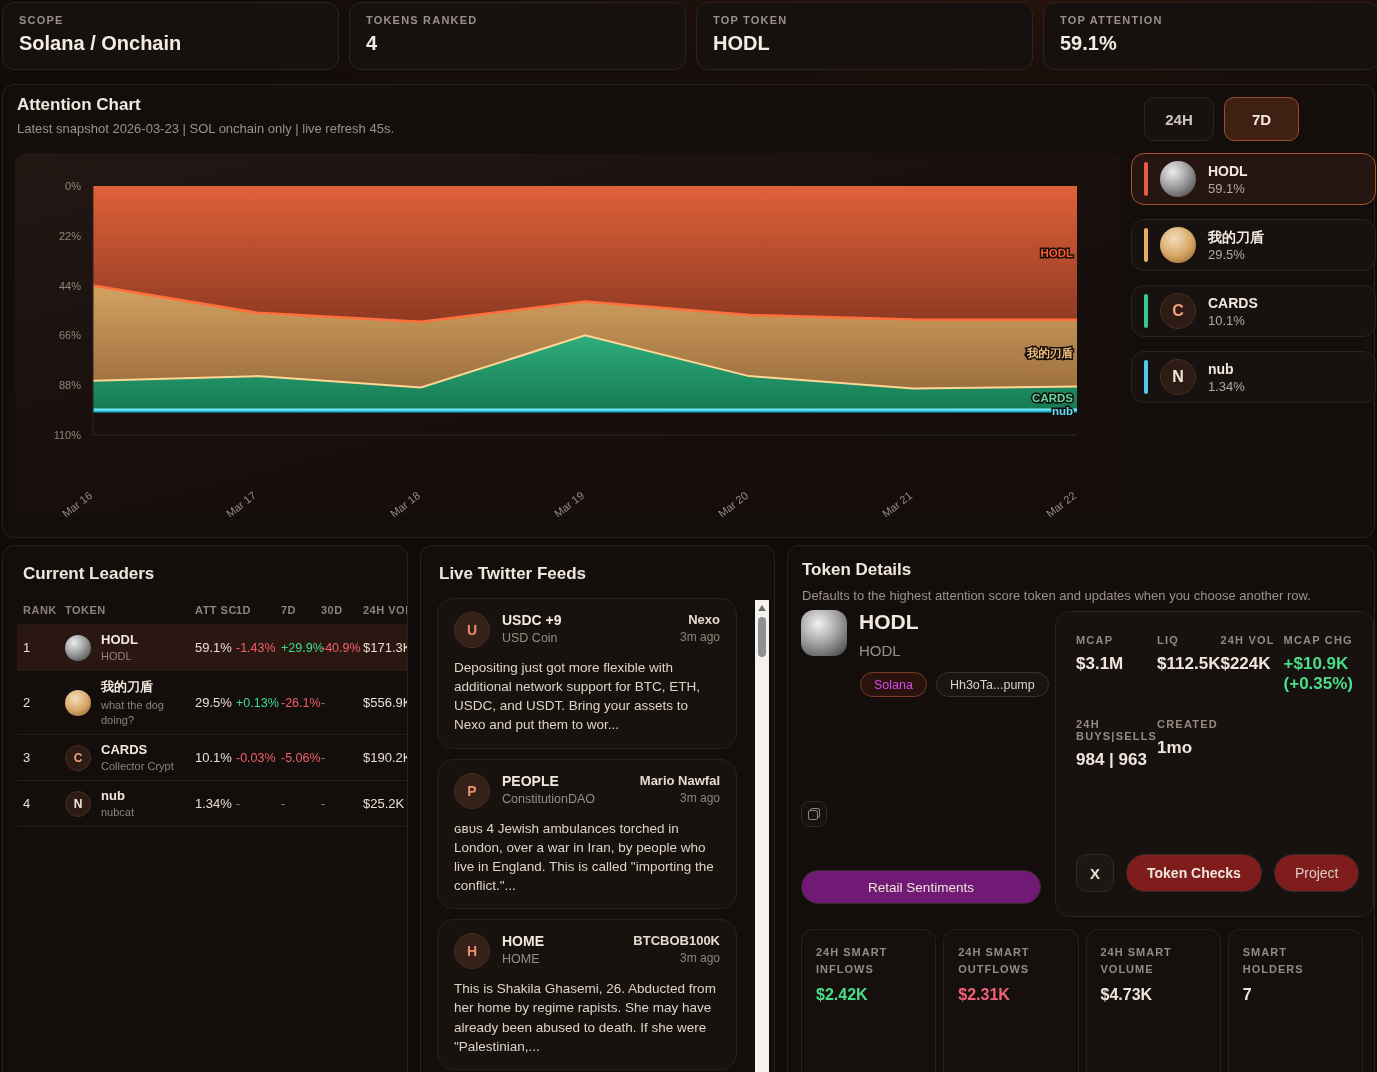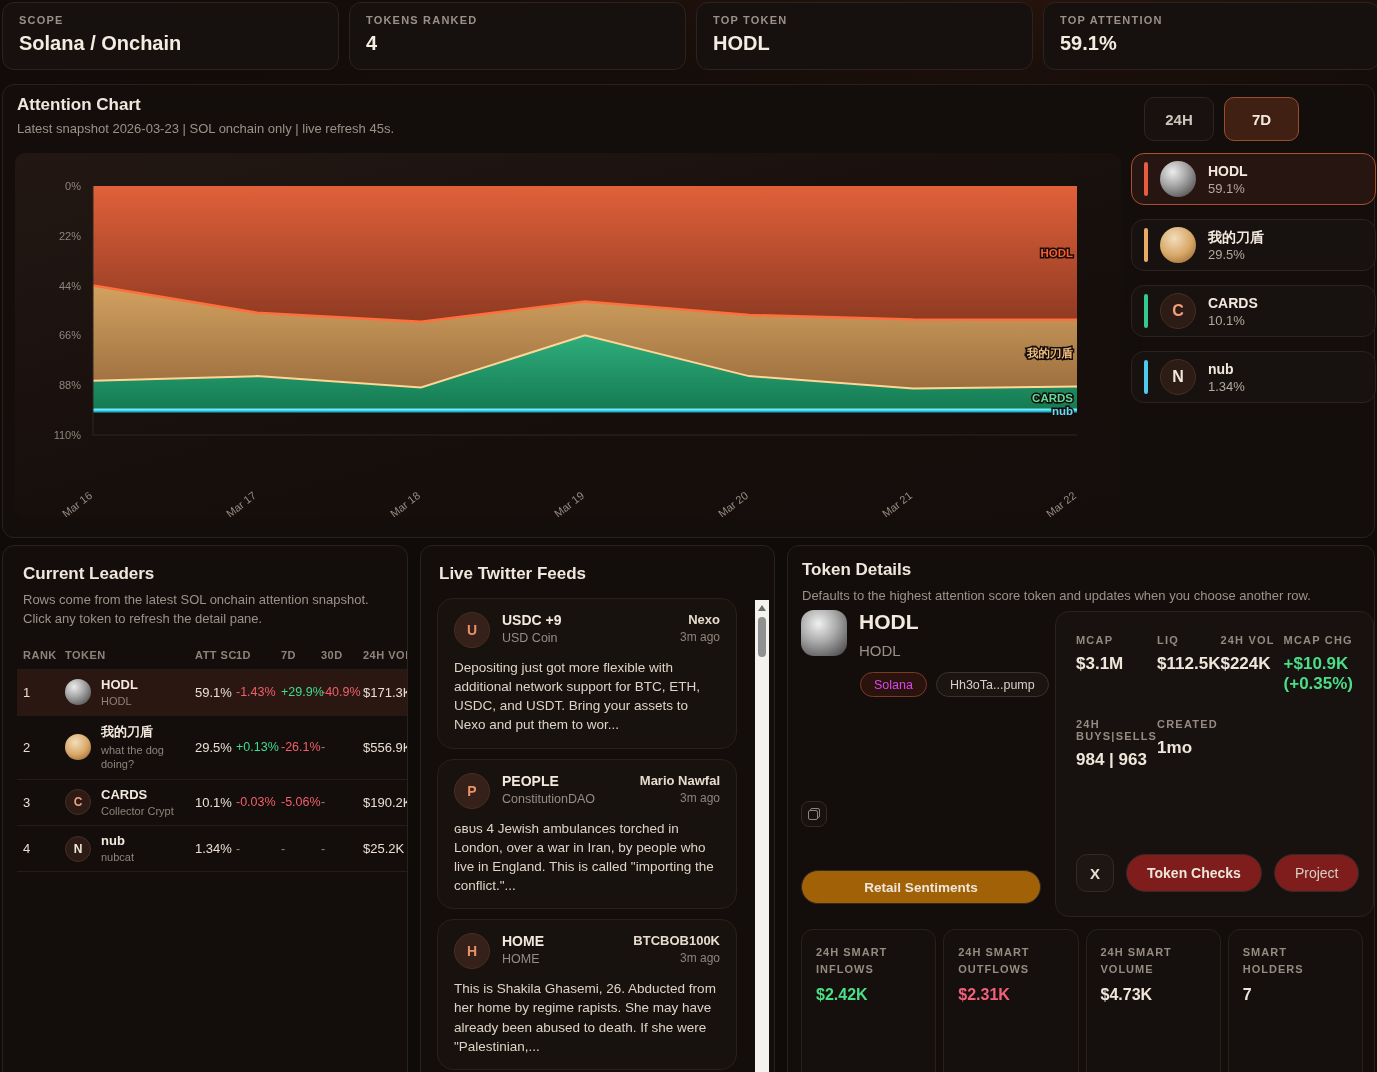--- a/index.html
+++ b/index.html
@@ -100,21 +100,21 @@
   .chips{ position:absolute; left:72px; top:126px; display:flex; gap:9px; }
   .chip{ height:25px; display:flex; align-items:center; padding:0 13px; border-radius:13px; font-size:12.5px; }
   .chip.sol{ color:#d946ef; background:#2a130d; border:1px solid #7a3a24; }
   .chip.addr{ color:#d6cfc8; background:#1b1512; border:1px solid #3a322c; cursor:pointer; }
   .copy-btn{ position:absolute; left:13px; top:255px; width:26px; height:26px; border-radius:8px;
     background:#171110; border:1px solid #332a24; display:flex; align-items:center; justify-content:center; cursor:pointer; }
   .copy-glyph{ position:relative; width:12px; height:12px; display:inline-block; }
   .copy-glyph::before{ content:""; position:absolute; right:0; top:0; width:8px; height:8px; border:1.5px solid #8f857b; border-radius:2px; }
   .copy-glyph::after{ content:""; position:absolute; left:0; bottom:0; width:8px; height:8px; border:1.5px solid #8f857b; border-radius:2px; background:#171110; }
   .retail-btn{ position:absolute; left:13px; top:324px; width:240px; height:34px; border-radius:17px;
-    background:#a16207; border:1px solid #332a24; color:#efe5da; font-size:13.5px; font-weight:bold;
+    background:#701a75; border:1px solid #332a24; color:#efe5da; font-size:13.5px; font-weight:normal;
     display:flex; align-items:center; justify-content:center; cursor:pointer; }
   .stat-box{ position:absolute; left:267px; top:65px; width:319px; height:306px; background:#171110;
     border:1px solid #2b221d; border-radius:14px; padding:22px 20px; }
   .sb-grid{ display:grid; grid-template-columns:1fr 1fr 1fr 1fr; row-gap:24px; }
   .sb-lbl{ font-size:11px; letter-spacing:1.2px; color:#948a80; font-weight:bold; }
   .sb-val{ font-size:17px; font-weight:bold; color:#efe5da; margin-top:8px; }
   .sb-val.green{ color:#4ade87; }
   .sb-btns{ position:absolute; left:20px; bottom:24px; display:flex; align-items:center; gap:12px; }
   .xbtn{ width:38px; height:38px; border-radius:11px; background:#1d1713; border:1px solid #332a25;
     color:#e8ddd0; font-weight:bold; font-size:15px; display:flex; align-items:center; justify-content:center; cursor:pointer; }
@@ -236,21 +236,20 @@
         <div class="legend-name">nub</div>
         <div class="legend-pct">1.34%</div>
       </div>
     </div>
   </div>
 </div>
 
 <div class="panel" id="leaders-panel">
   <div class="lead-head">
     <div class="p-title">Current Leaders</div>
-    <div class="p-sub">Rows come from the latest SOL onchain attention snapshot. Click any token to refresh the detail pane.</div>
   </div>
   <div class="lt">
     <div class="lt-row head">
       <span>RANK</span>
         <span>TOKEN</span>
       <span>ATT SCORE</span>
         <span>1D</span>
       <span>7D</span>
         <span>30D</span>
       <span>24H VOL</span>

